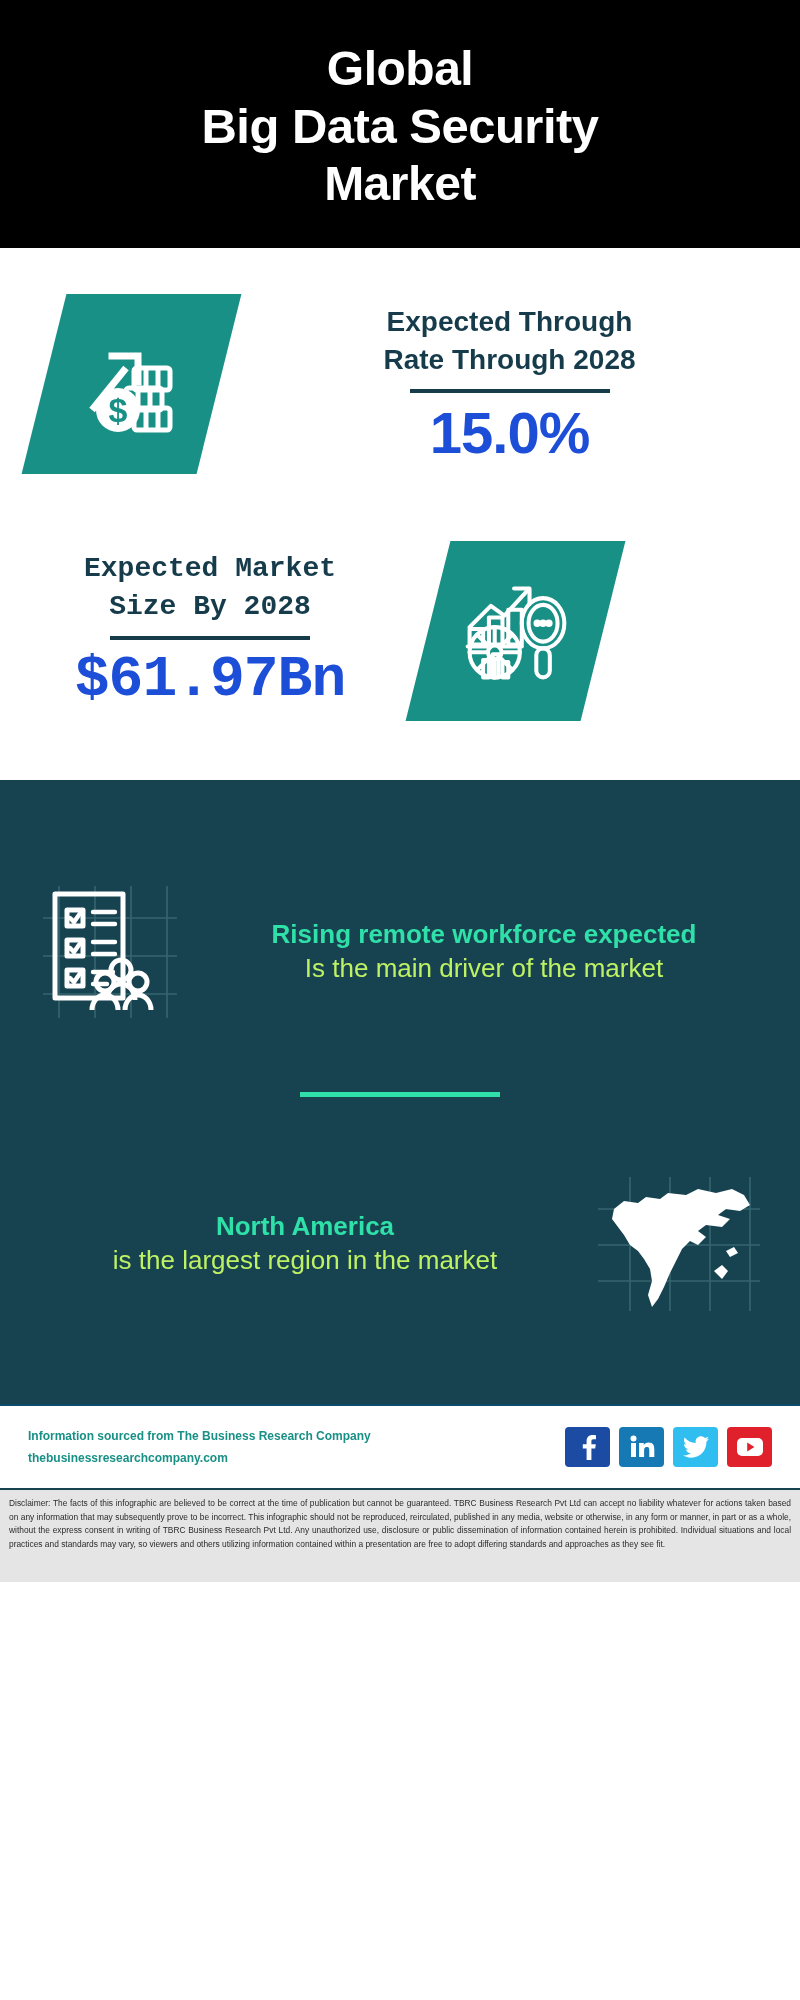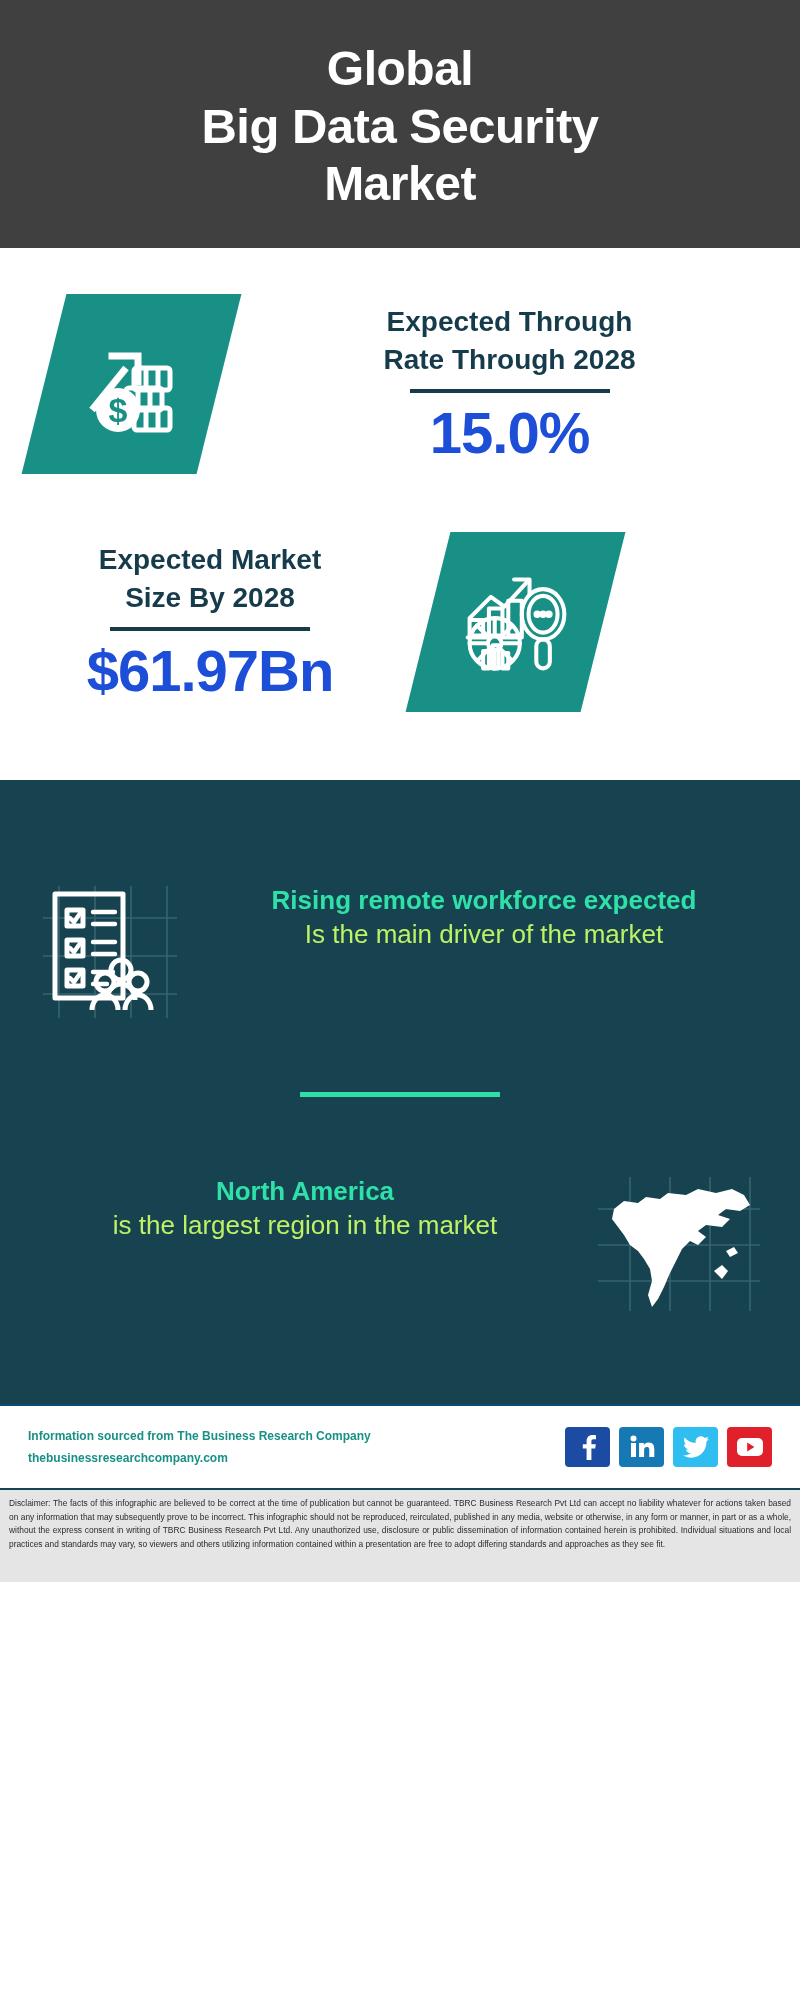--- a/index.html
+++ b/index.html
@@ -6,21 +6,21 @@
   html, body {
     width:800px; height:2000px;
     background:#ffffff;
     font-family:"Liberation Sans", sans-serif;
     overflow:hidden;
   }
   .page { position:relative; width:800px; height:2000px; background:#fff; }
 
   
   .header {
-    background:#404040;
+    background:#000000;
     height:248px;
     display:flex; flex-direction:column;
     align-items:center; justify-content:center;
     padding:6px 40px 0;
   }
   .header h1 {
     color:#ffffff;
     font-size:48px;
     font-weight:bold;
     line-height:1.18;
@@ -28,21 +28,21 @@
     letter-spacing:-0.5px;
   }
   .header h1 .ln { display:block; }
   .header h1 .ln.big { font-size:49px; }
 
   
   .white-zone { position:relative; height:532px; background:#fff; }
 
   .stat-row { position:absolute; display:flex; align-items:center; width:100%; }
   .stat-row.r1 { top:46px; left:0; }
-  .stat-row.r2 { top:284px; left:0; }
+  .stat-row.r2 { top:293px; left:0;font-family:Liberation Mono, monospace; }
 
   .para {
     width:175px; height:180px;
     background:#189086;
     flex:0 0 auto;
     position:relative;
     display:flex; align-items:center; justify-content:center;
   }
   .para.left  { margin-left:44px; transform:skewX(-14deg); }
   .para.right { margin-left:8px;  transform:skewX(-14deg); }
@@ -75,21 +75,21 @@
   .dark-zone {
     position:relative;
     background:#174350;
     height:624px;
     overflow:hidden;
   }
   .skyline { position:absolute; top:-66px; left:0; width:800px; height:120px; display:block; }
 
   .dark-inner { position:relative; padding-top:104px; }
 
-  .fact { display:flex; align-items:flex-start; padding:0 26px; }
+  .fact { display:flex; align-items:center; padding:0 26px; }
   .fact .icon-box { flex:0 0 auto; width:168px; display:flex; justify-content:center; }
   .fact .fact-text { flex:1; text-align:center; padding:0 6px; }
 
   .fact-head {
     color:#2fe0a8;
     font-size:26px;
     font-weight:bold;
     line-height:1.25;
   }
   .fact-sub {

